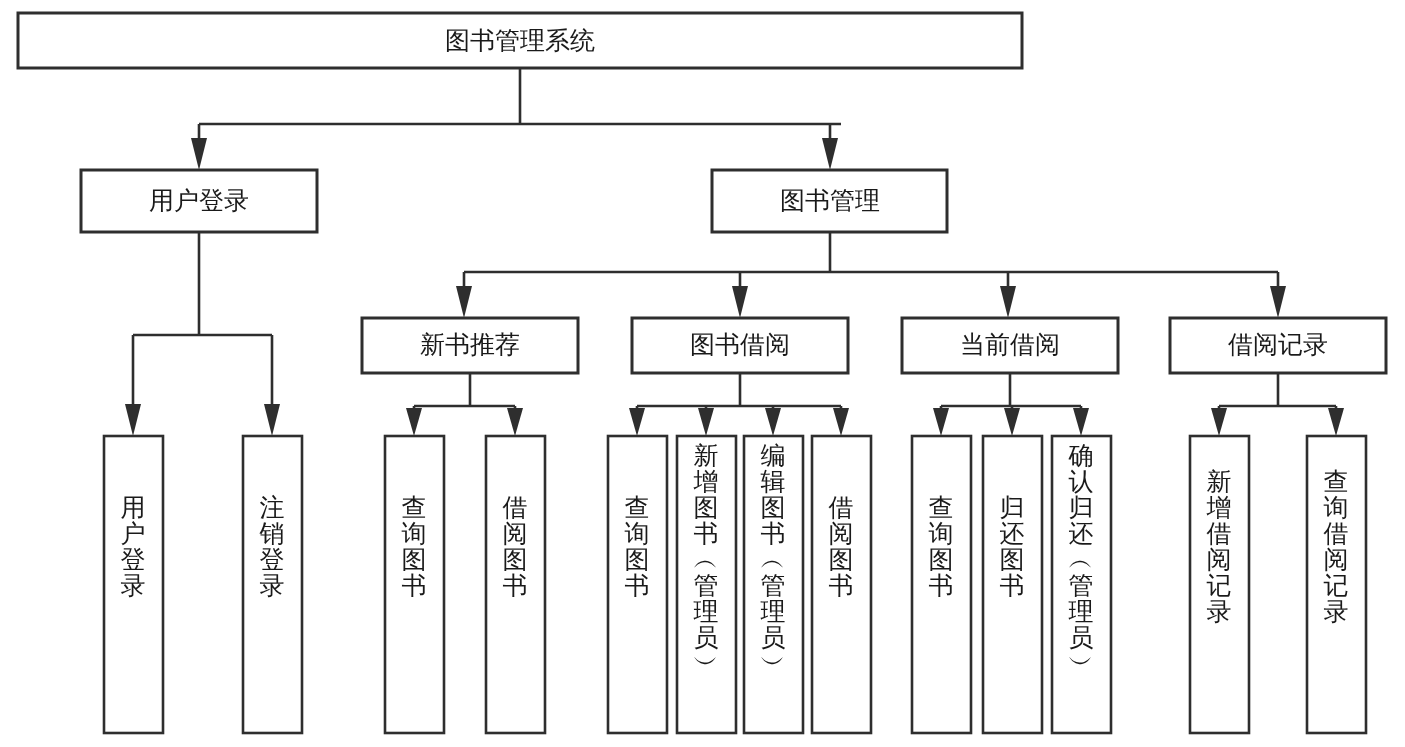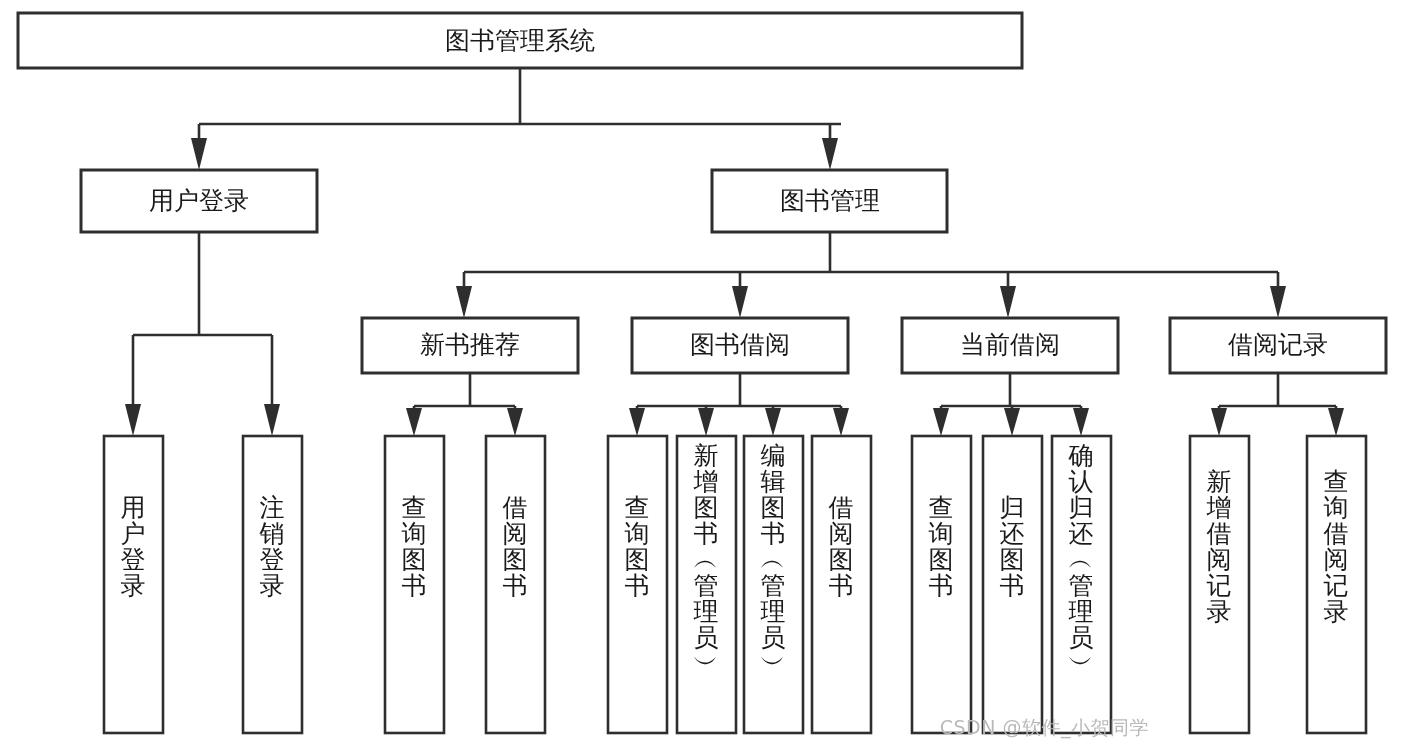--- a/index.html
+++ b/index.html
@@ -230,14 +230,13 @@
       <rect class="node-box-thin" x="1190" y="436" width="59" height="297"></rect>
       <text class="leaf-label" x="1219" y="490"><tspan x="1219" dy="0">新</tspan><tspan x="1219" dy="26">增</tspan><tspan x="1219" dy="26">借</tspan><tspan x="1219" dy="26">阅</tspan><tspan x="1219" dy="26">记</tspan><tspan x="1219" dy="26">录</tspan></text>
     </g>
     <g>
       <rect class="node-box-thin" x="1307" y="436" width="59" height="297"></rect>
       <text class="leaf-label" x="1336" y="490"><tspan x="1336" dy="0">查</tspan><tspan x="1336" dy="26">询</tspan><tspan x="1336" dy="26">借</tspan><tspan x="1336" dy="26">阅</tspan><tspan x="1336" dy="26">记</tspan><tspan x="1336" dy="26">录</tspan></text>
     </g>
 
   </svg>
 
-  <div class="watermark">CSDN @软件_小贺同学</div>
 </div>
 
 </body></html>

